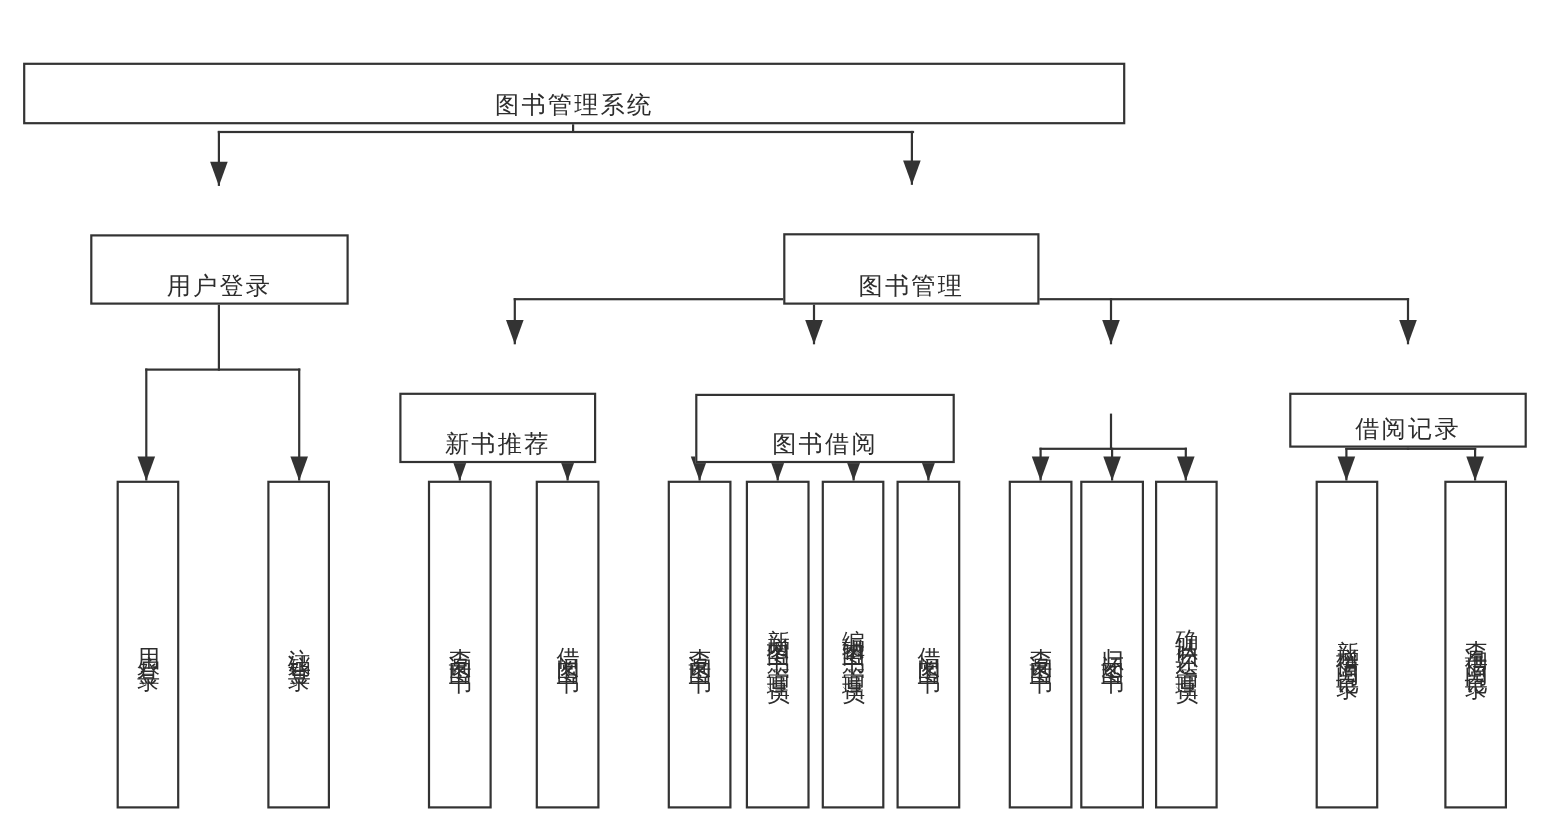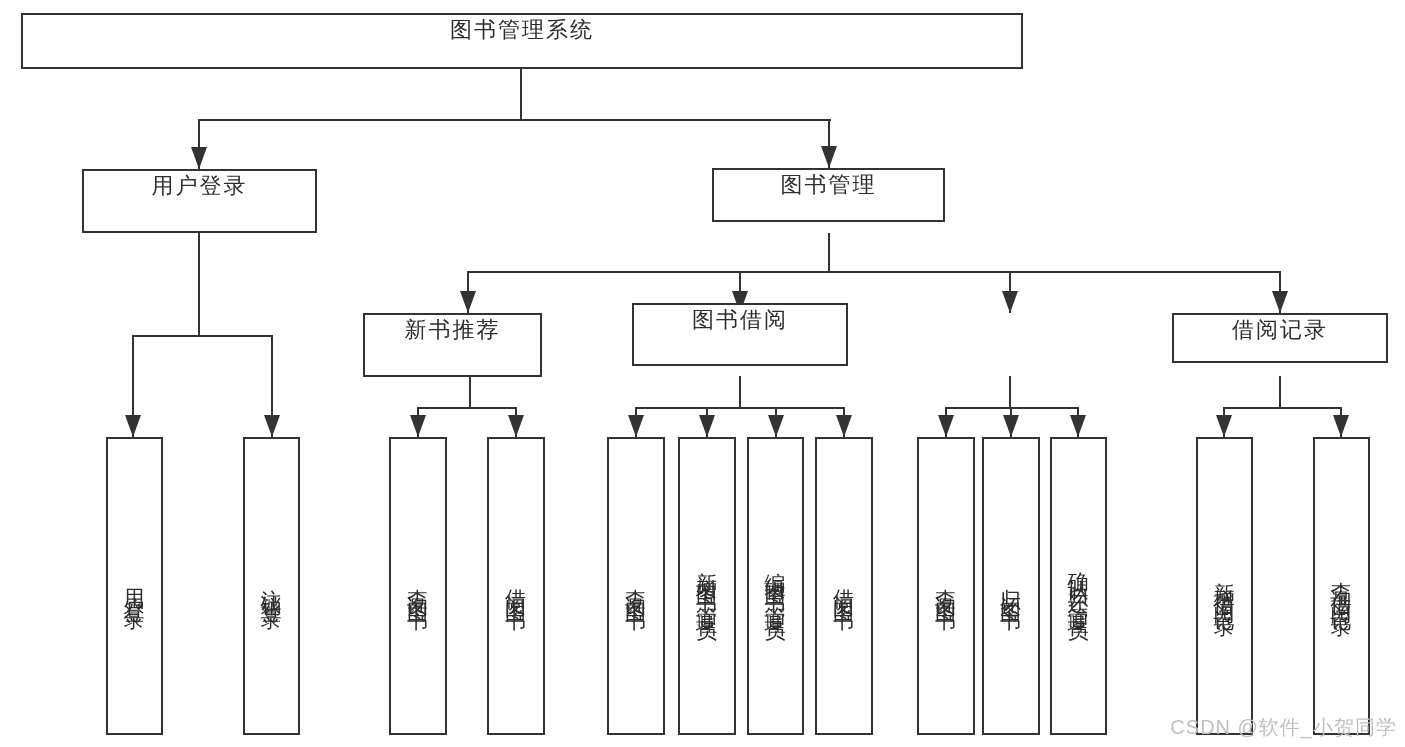--- a/index.html
+++ b/index.html
@@ -13,25 +13,26 @@
     width:1405px;height:747px;
     background:#ffffff;
     font-family:"Liberation Sans", sans-serif;
     overflow:hidden;
   }
   .box{
     position:absolute;
     box-sizing:border-box;
     border:2px solid var(--line);
     background:#ffffff;
-    display:flex;align-items:flex-start;justify-content:center;
+    display:flex;align-items:flex-end;justify-content:center;
     color:var(--text);
     font-size:22px;
     letter-spacing:2px;
     z-index:2;
+    margin-top:44px;
   }
   .vbox{
     position:absolute;
     box-sizing:border-box;
     border:2px solid var(--line);
     background:#ffffff;
     display:flex;align-items:center;justify-content:center;
     color:var(--text);
     z-index:2;
   }
@@ -73,21 +74,21 @@
   <div class="vline" style="left:520px;top:69px;height:51px"></div>
   <div class="hline" style="left:198px;top:119px;width:633px"></div>
   <div class="vline" style="left:198px;top:119px;height:50px"></div>
   <div class="arrow" style="left:191px;top:147px"></div>
   <div class="vline" style="left:828px;top:119px;height:49px"></div>
   <div class="arrow" style="left:821px;top:146px"></div>
 
   <div class="box" style="left:82px;top:169px;width:235px;height:64px">
     <span>用户登录</span>
   </div>
-  <div class="box" style="left:712px;top:168px;width:233px;height:54px">
+  <div class="box" style="left:712px;top:168px;width:233px;height:65px">
     <span>图书管理</span>
   </div>
 
   <div class="vline" style="left:198px;top:233px;height:104px"></div>
   <div class="hline" style="left:132px;top:335px;width:141px"></div>
   <div class="vline" style="left:132px;top:335px;height:102px"></div>
   <div class="arrow" style="left:125px;top:415px"></div>
   <div class="vline" style="left:271px;top:335px;height:102px"></div>
   <div class="arrow" style="left:264px;top:415px"></div>
 
@@ -98,21 +99,21 @@
   <div class="vline" style="left:739px;top:271px;height:42px"></div>
   <div class="arrow" style="left:732px;top:291px"></div>
   <div class="vline" style="left:1009px;top:271px;height:42px"></div>
   <div class="arrow" style="left:1002px;top:291px"></div>
   <div class="vline" style="left:1279px;top:271px;height:42px"></div>
   <div class="arrow" style="left:1272px;top:291px"></div>
 
   <div class="box" style="left:363px;top:313px;width:179px;height:64px">
     <span>新书推荐</span>
   </div>
-  <div class="box" style="left:632px;top:303px;width:216px;height:63px">
+  <div class="box" style="left:632px;top:314px;width:236px;height:63px">
     <span>图书借阅</span>
   </div>
   <div class="box" style="left:1172px;top:313px;width:216px;height:50px">
     <span>借阅记录</span>
   </div>
 
   <div class="vline" style="left:469px;top:377px;height:32px"></div>
   <div class="hline" style="left:417px;top:407px;width:100px"></div>
   <div class="vline" style="left:417px;top:407px;height:30px"></div>
   <div class="arrow" style="left:410px;top:415px"></div>
@@ -183,15 +184,14 @@
     <span class="vlbl">确认归还（管理员）</span>
   </div>
 
   <div class="vbox" style="left:1196px;top:437px;width:57px;height:298px">
     <span class="vlbl">新增借阅记录</span>
   </div>
   <div class="vbox" style="left:1313px;top:437px;width:57px;height:298px">
     <span class="vlbl">查询借阅记录</span>
   </div>
 
-  <div class="watermark">CSDN @软件_小贺同学</div>
 
 </div>
 
 </body></html>

